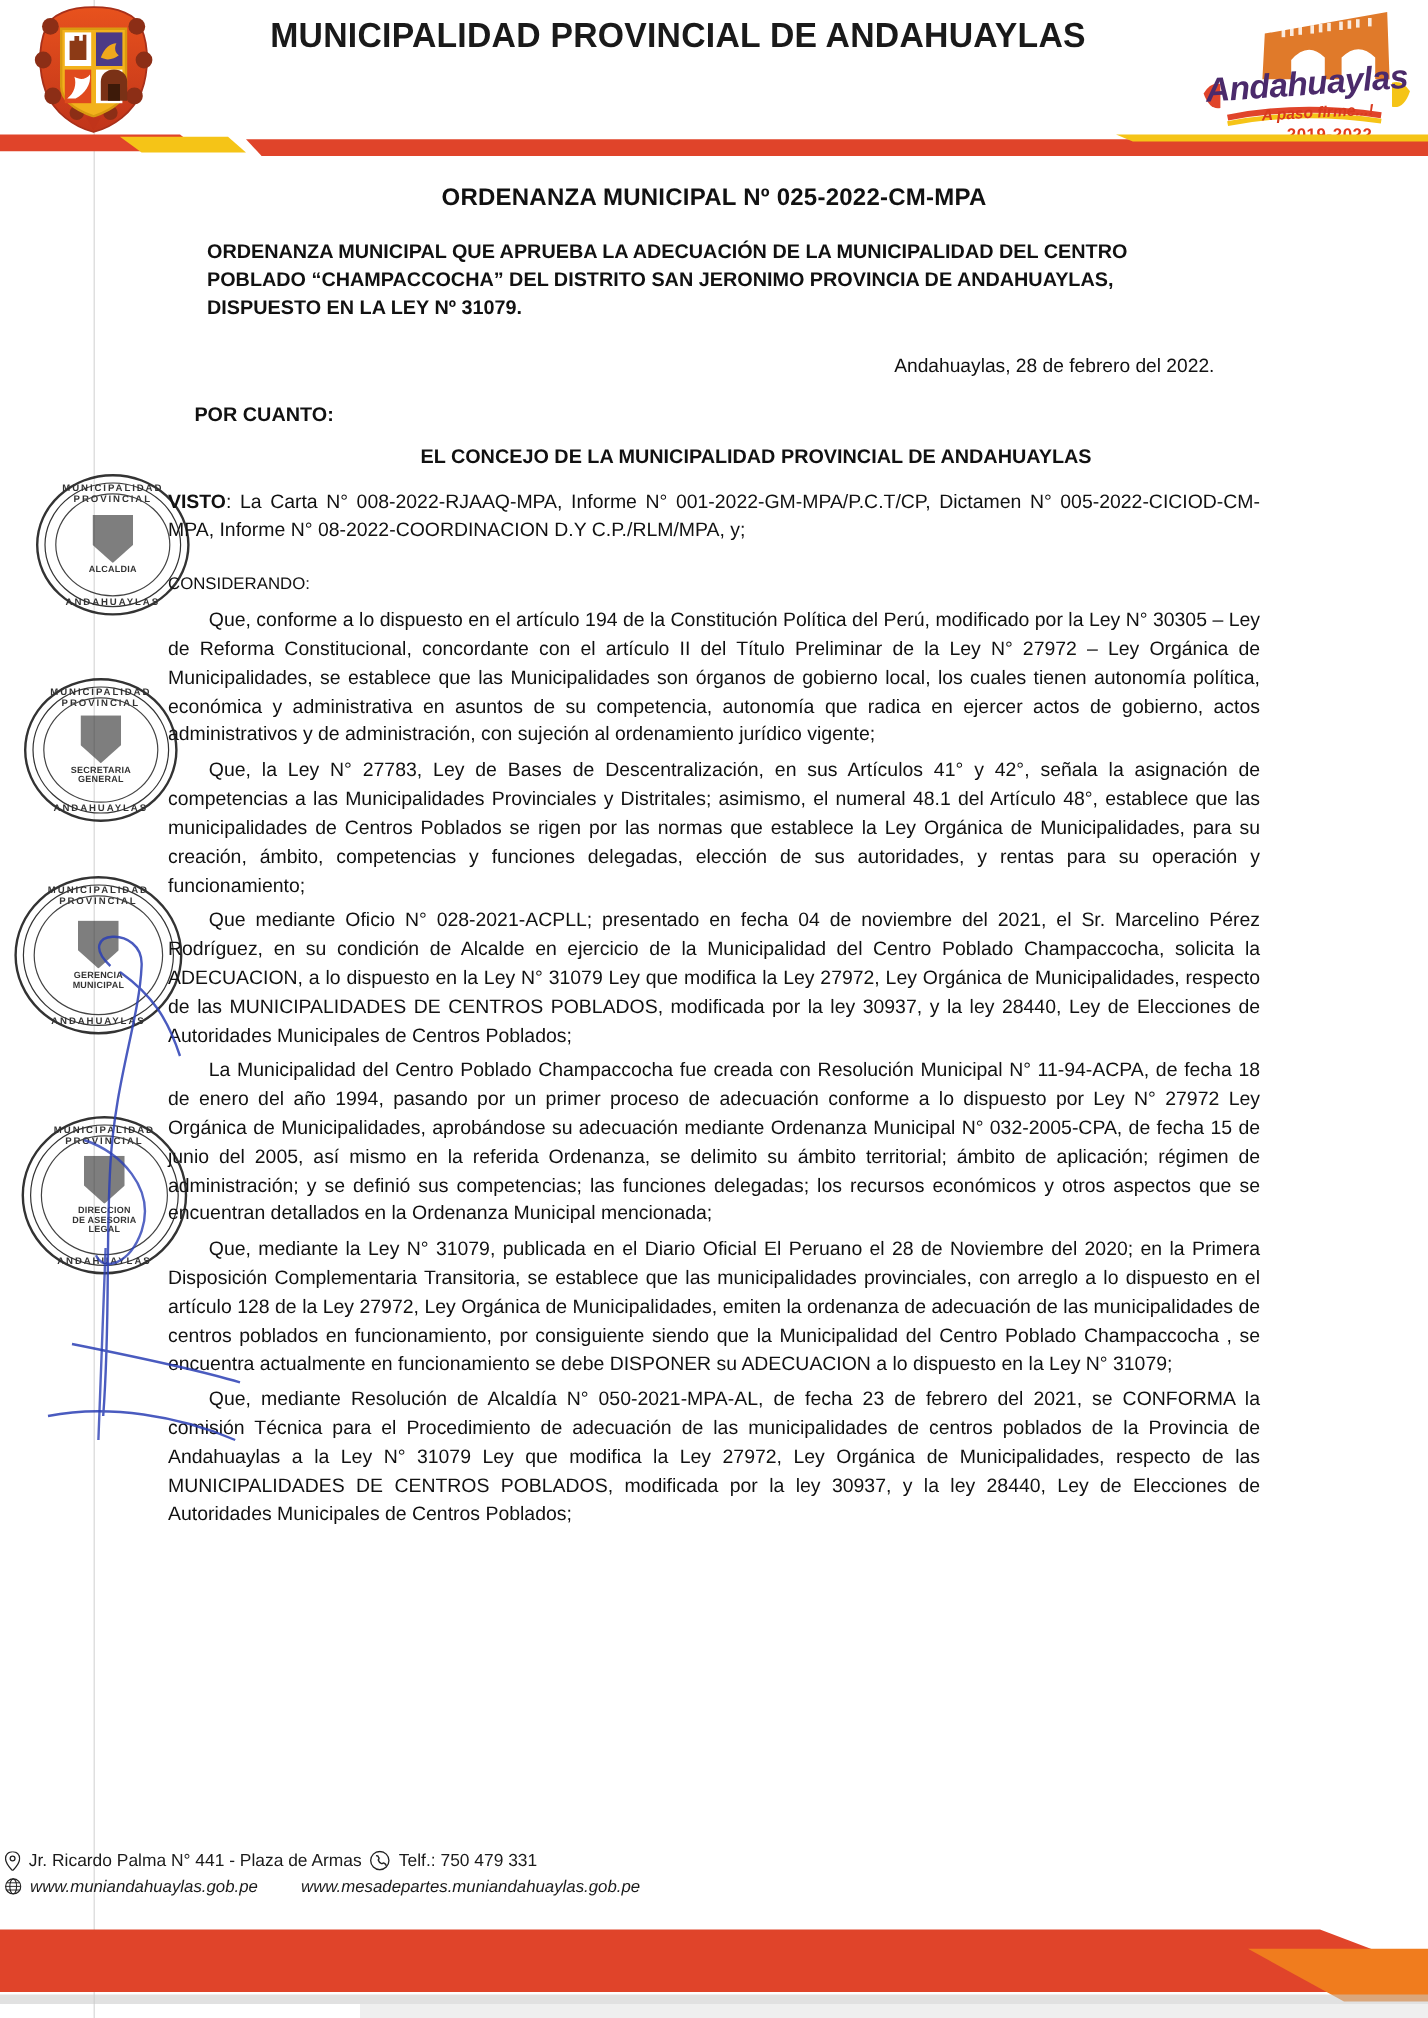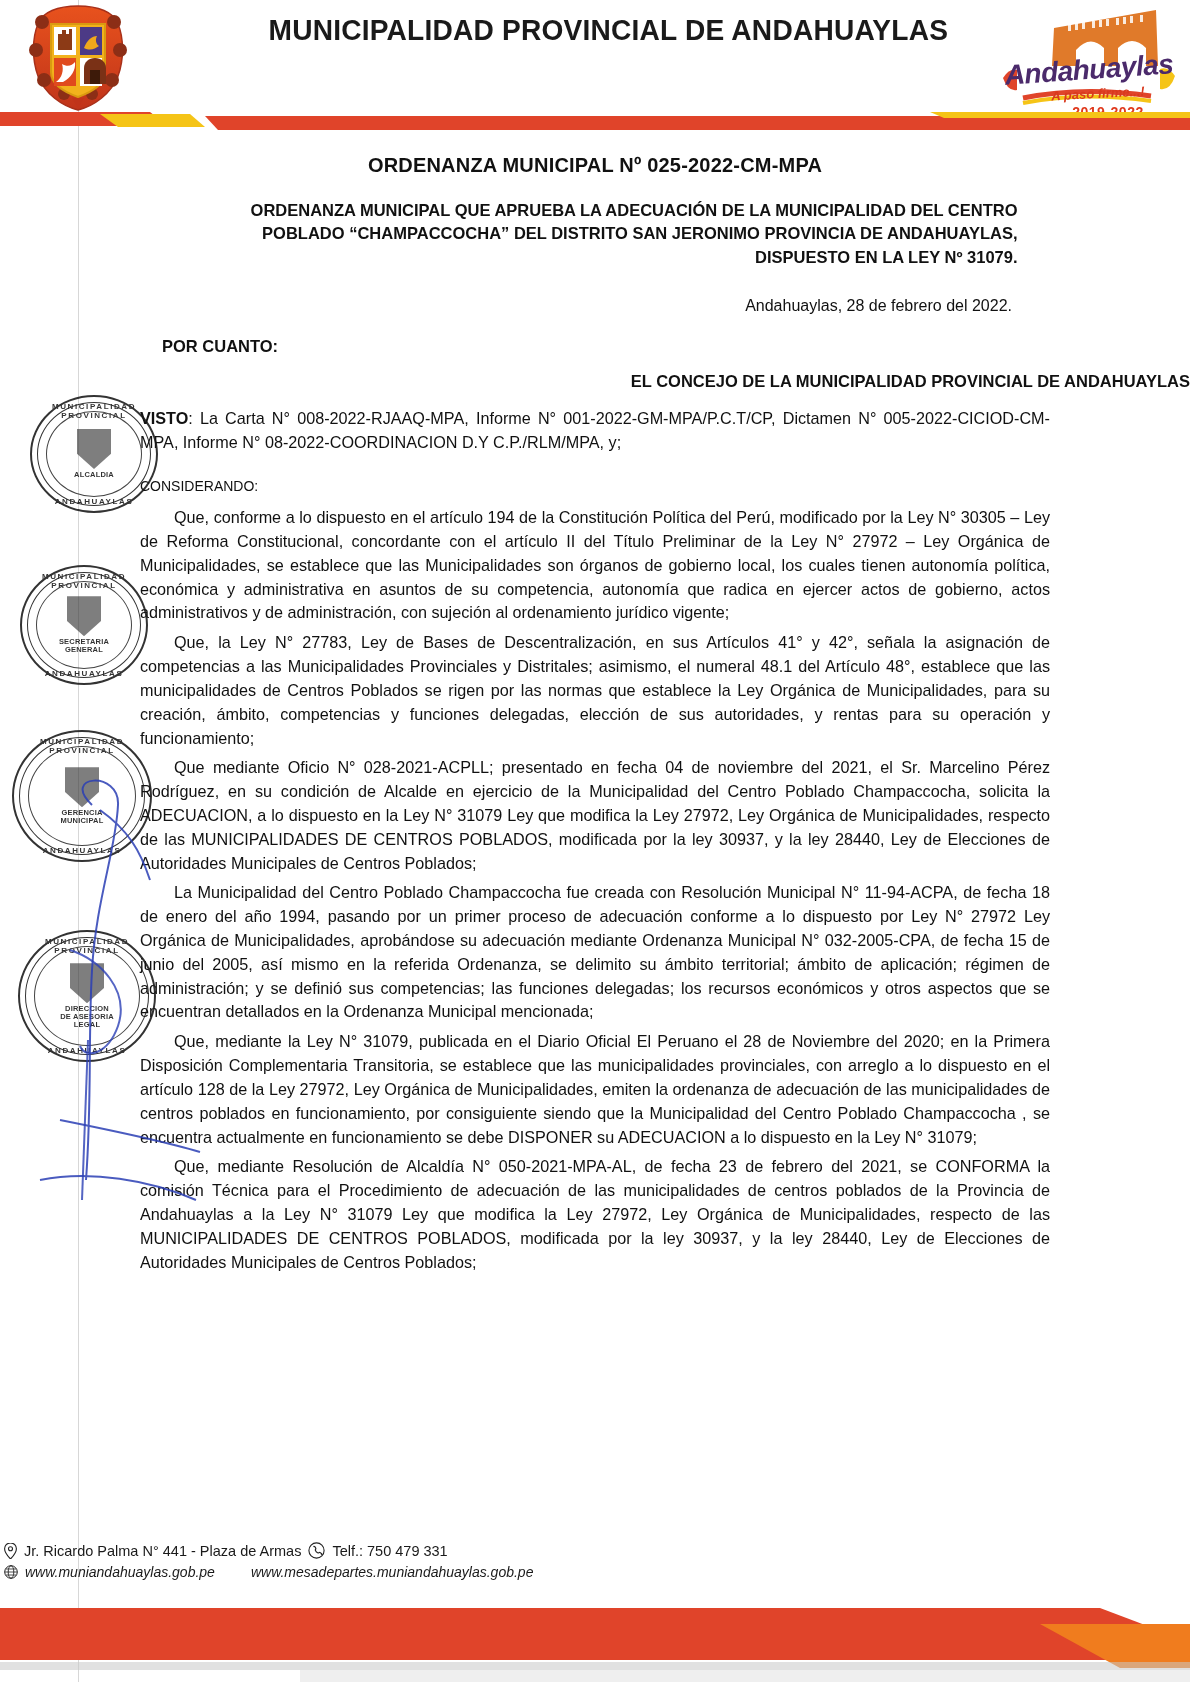--- a/index.html
+++ b/index.html
@@ -9,21 +9,21 @@
     font-family:"Liberation Sans", sans-serif;
     color:#111;
     position:relative;
     overflow:hidden;
   }
   .page{position:relative;width:1190px;height:1682px;}
 
   
   .header{position:relative;height:118px;}
   .crest{position:absolute;left:18px;top:2px;width:120px;height:112px;}
-  .header-text{position:absolute;left:170px;top:14px;width:790px;text-align:right;}
+  .header-text{position:absolute;left:170px;top:14px;width:790px;text-align:center;}
   .muni-title{
     font-size:29px;font-weight:bold;letter-spacing:.2px;
     color:#1a1a1a;white-space:nowrap;
     transform:scaleX(.97);
   }
   .muni-motto{
     margin-top:14px;font-size:20px;font-style:italic;font-weight:bold;color:#1a1a1a;
   }
   .brand{position:absolute;right:8px;top:6px;width:185px;height:112px;}
   .brand-word{
@@ -45,31 +45,31 @@
   
   .ribbon-top{position:absolute;left:0;top:110px;width:1190px;height:22px;}
 
   
   .content{position:absolute;left:0;top:132px;width:1190px;}
   .doc-number{
     text-align:center;font-size:20px;font-weight:bold;margin-top:22px;
     letter-spacing:.2px;
   }
   .doc-subtitle{
-    margin:22px auto 0;width:845px;text-align:right;
+    margin:22px auto 0;width:845px;text-align:left;
     font-size:16.5px;font-weight:bold;line-height:1.42;
   }
   .date-line{
     margin-top:28px;padding-right:178px;text-align:right;font-size:16px;
   }
   .por-cuanto{
     margin-top:22px;padding-left:162px;font-size:16.5px;font-weight:bold;
   }
   .concejo{
-    margin-top:16px;width:1190px;text-align:right;padding-left:70px;
+    margin-top:16px;width:1190px;text-align:center;padding-left:70px;
     box-sizing:border-box;font-size:16.5px;font-weight:bold;
   }
   .block{
     margin:16px auto 0;width:910px;
     font-size:16.2px;line-height:1.45;text-align:justify;
   }
   .block b{font-weight:bold;}
   .considerando{
     margin:24px auto 12px;width:910px;font-size:14px;font-weight:normal;
   }

